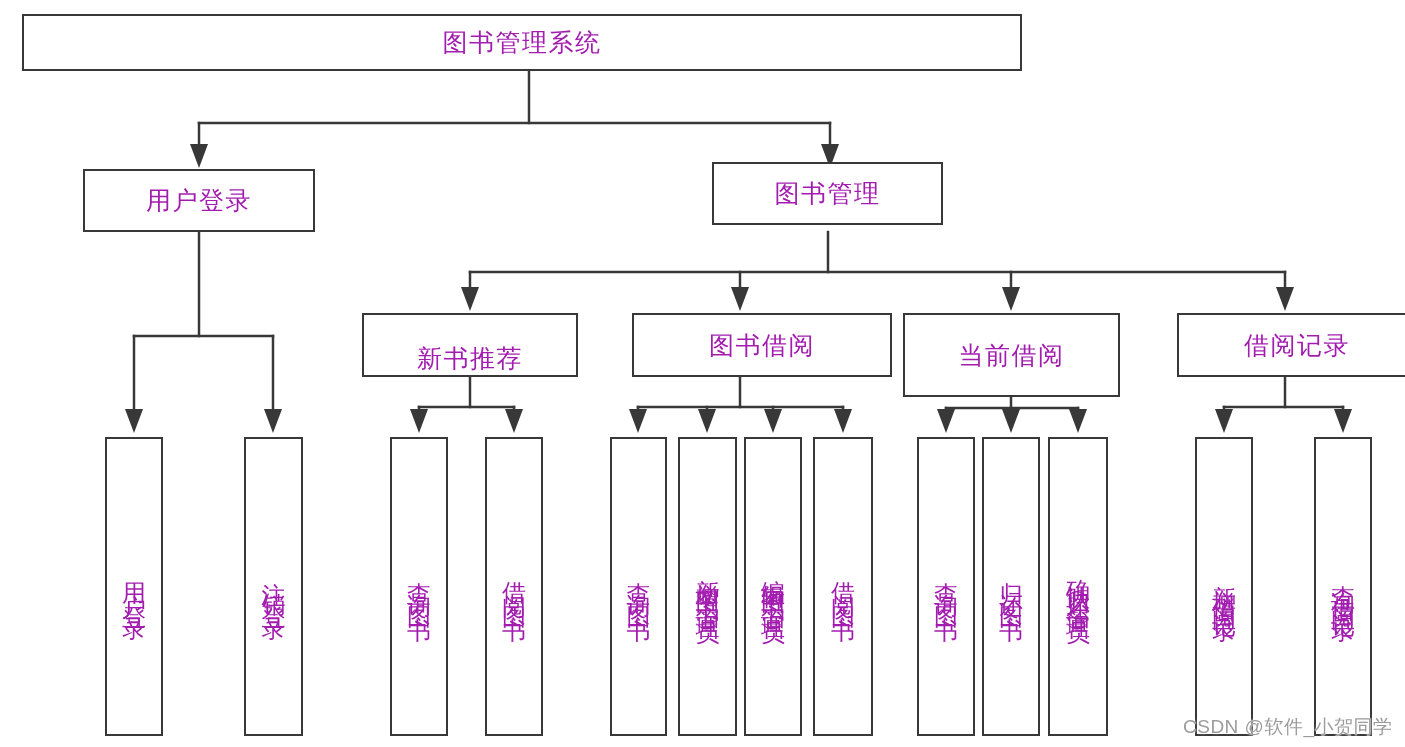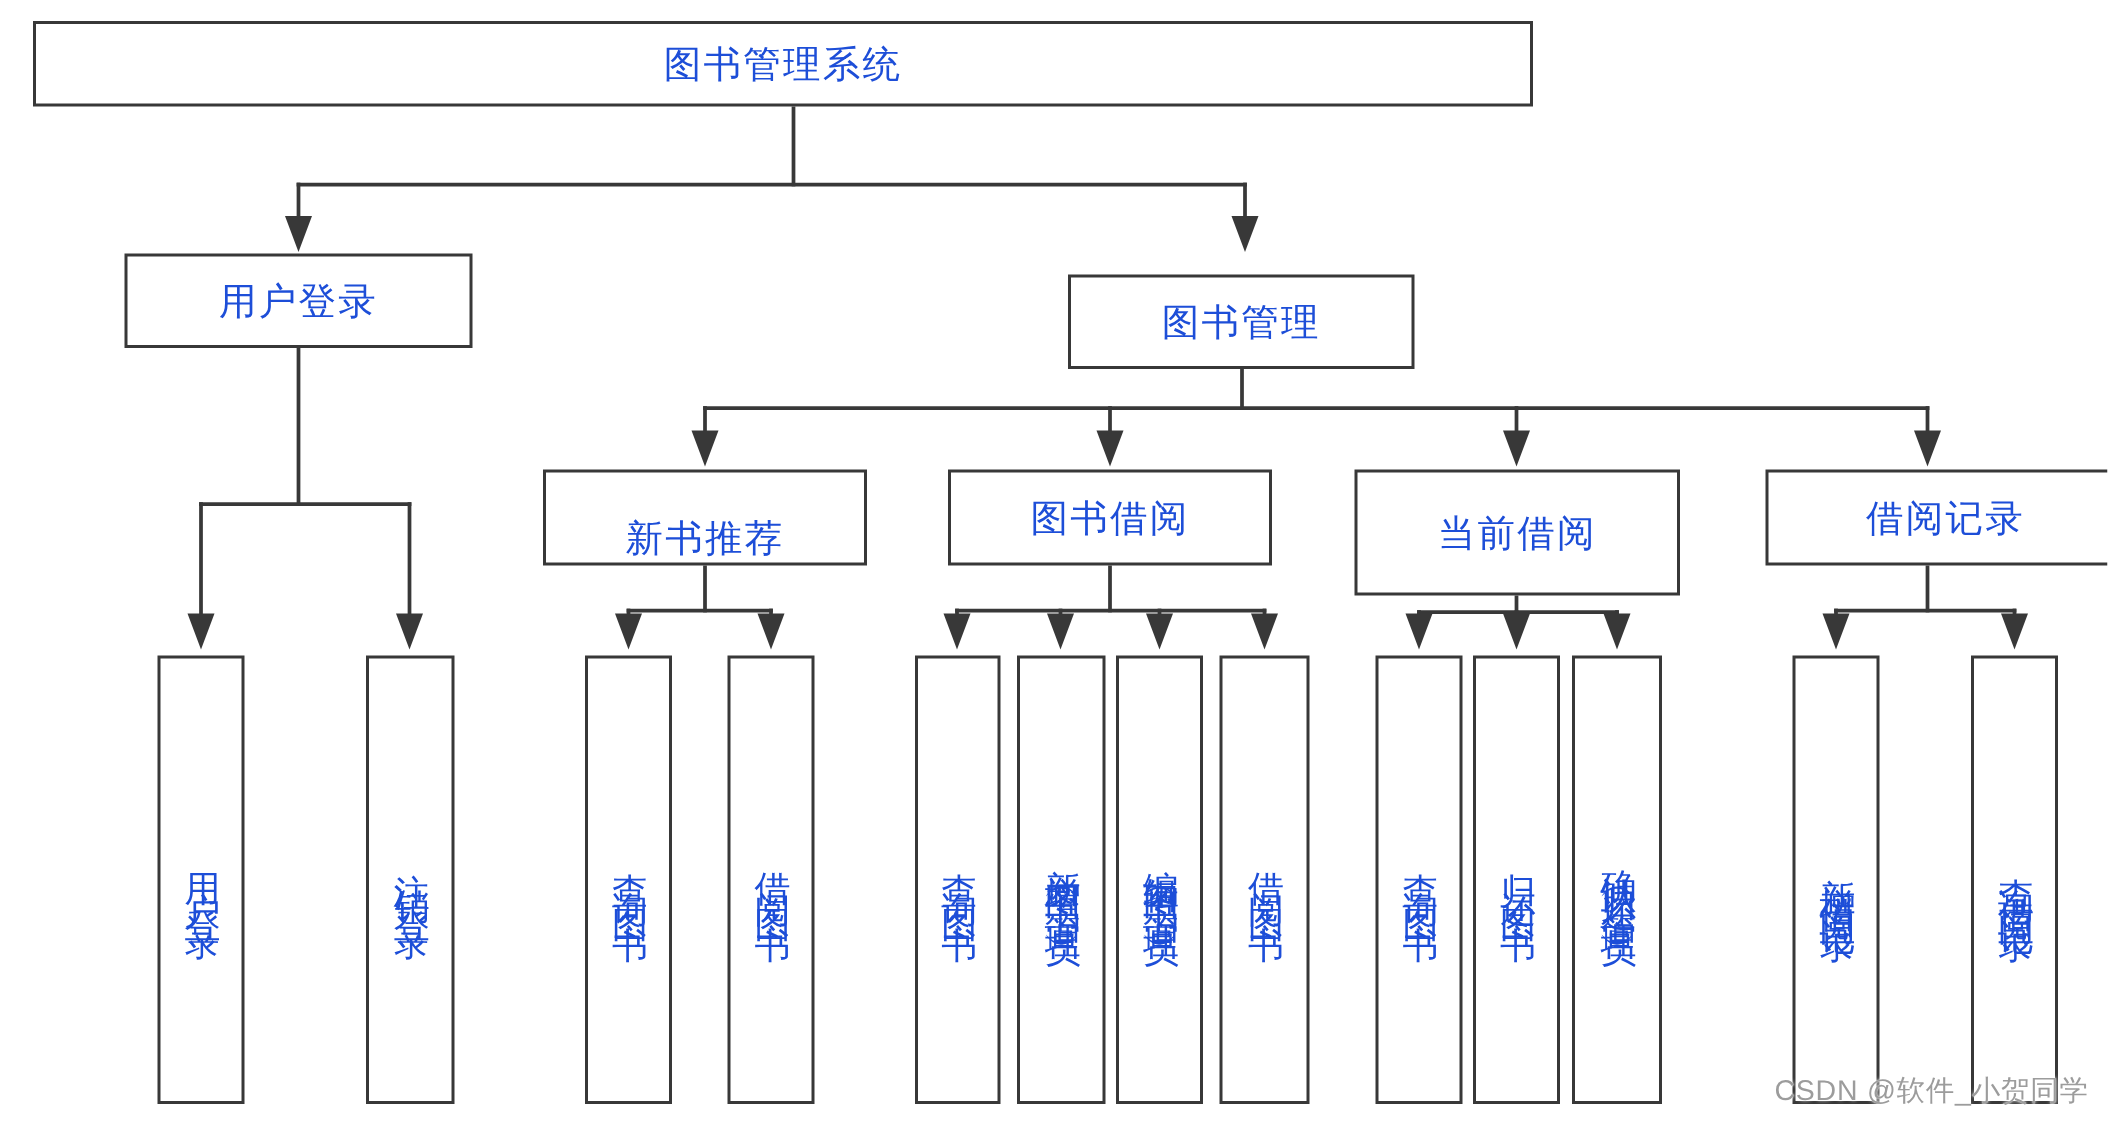--- a/index.html
+++ b/index.html
@@ -5,21 +5,21 @@
   html,body { margin:0; padding:0; background:#ffffff; }
   .canvas {
     position:relative; width:1405px; height:747px; background:#ffffff;
     font-family:"Liberation Sans", sans-serif; overflow:hidden;
   }
   .connectors { position:absolute; left:0; top:0; width:1405px; height:747px; }
   .box {
     position:absolute; box-sizing:border-box;
     border:2.5px solid #383838; background:#ffffff;
     display:flex; align-items:center; justify-content:center;
-    color:#1d4ed8; font-size:25px; letter-spacing:1.5px;
+    color:#a21caf; font-size:25px; letter-spacing:1.5px;
     white-space:nowrap;
   }
   .leaf { font-size:24px; }
   .leaf span {
     writing-mode:vertical-rl; text-orientation:mixed;
     letter-spacing:12px; line-height:1;
   }
   .leaf.mid  span { letter-spacing:7px; }
   .leaf.long span { letter-spacing:6px; }
   .watermark {
@@ -100,28 +100,28 @@
     </g>
   </svg>
 
   <div class="box" style="left:22px; top:14px; width:1000px; height:57px;">
     <span>图书管理系统</span>
   </div>
 
   <div class="box" style="left:83px; top:169px; width:232px; height:63px;">
     <span>用户登录</span>
   </div>
-  <div class="box" style="left:712px; top:183px; width:231px; height:63px;">
+  <div class="box" style="left:712px; top:162px; width:231px; height:63px;">
     <span>图书管理</span>
   </div>
 
   <div class="box" style="left:362px; top:313px; width:216px; height:64px;align-items:flex-end;">
     <span>新书推荐</span>
   </div>
-  <div class="box" style="left:632px; top:313px; width:216px; height:64px;">
+  <div class="box" style="left:632px; top:313px; width:260px; height:64px;">
     <span>图书借阅</span>
   </div>
   <div class="box" style="left:903px; top:313px; width:217px; height:84px;">
     <span>当前借阅</span>
   </div>
   <div class="box" style="left:1177px; top:313px; width:240px; height:64px;">
     <span>借阅记录</span>
   </div>
 
   <div class="box leaf" style="left:105px; top:437px; width:58px; height:299px;">

